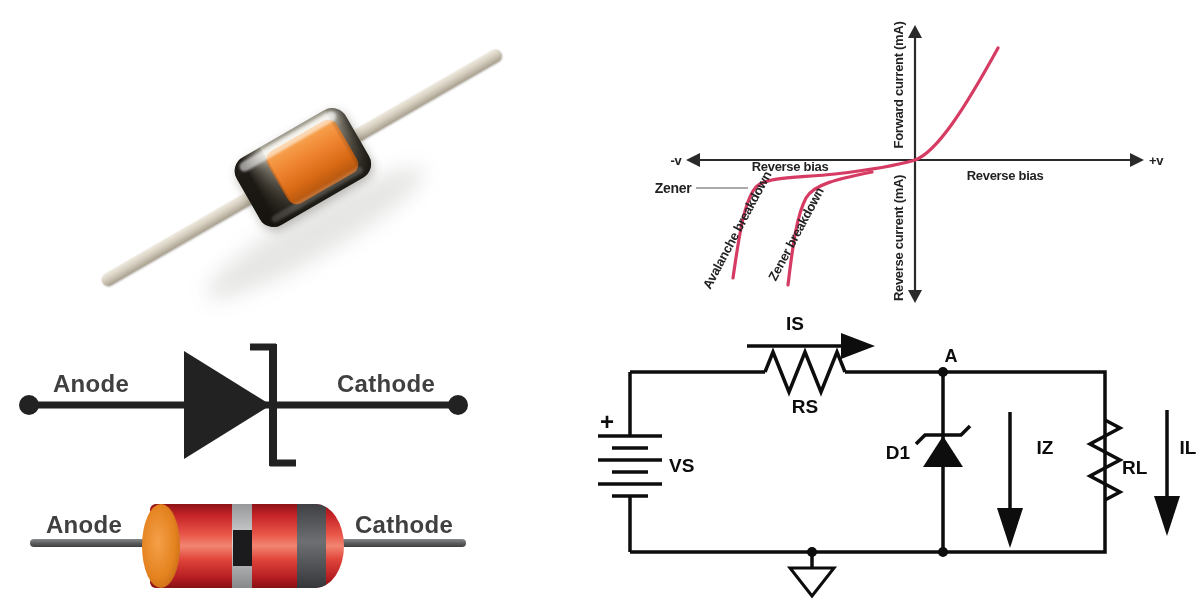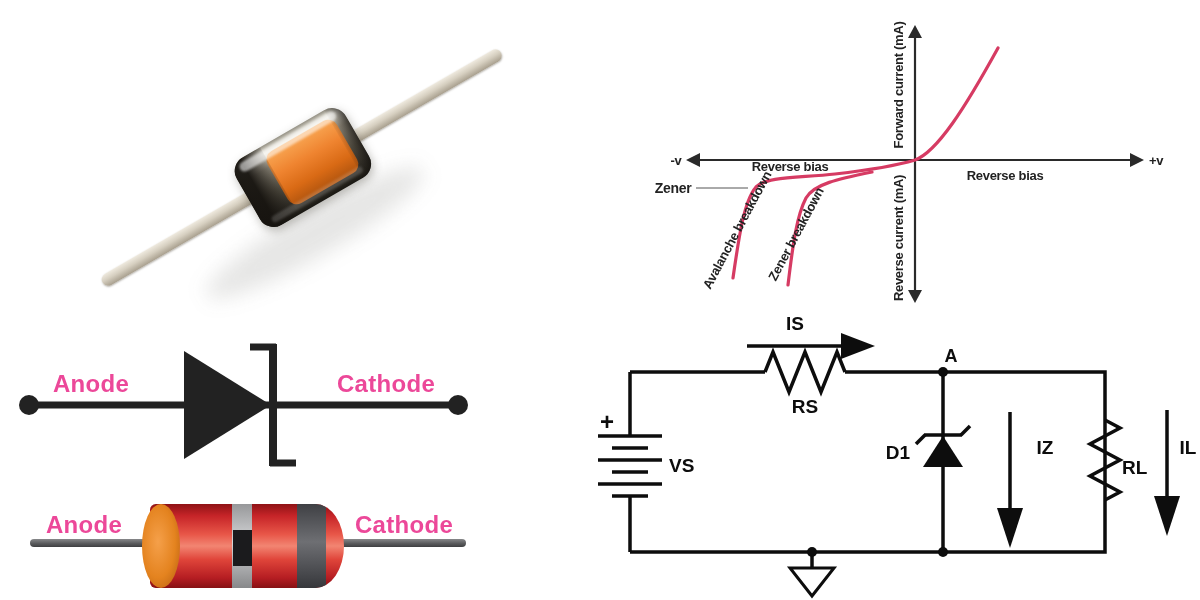--- a/index.html
+++ b/index.html
@@ -6,21 +6,21 @@
   .canvas{position:relative;width:1200px;height:600px;background:#ffffff;overflow:hidden;
           font-family:"Liberation Sans",sans-serif;}
   .panel{position:absolute;}
 
   
   .lbl{position:absolute;transform:translate(-50%,-50%);font-weight:bold;color:#1c1c1c;
        white-space:nowrap;line-height:1;}
   .chart-lbl{font-size:13px;letter-spacing:-0.3px;color:#222;}
   .rot90{transform:translate(-50%,-50%) rotate(-90deg);}
   .rot62{transform:translate(-50%,-50%) rotate(-62deg);}
-  .big-lbl{font-size:24px;color:#ec4899;letter-spacing:0.3px;}
+  .big-lbl{font-size:24px;color:#404040;letter-spacing:0.3px;}
 
   
   .photo-wrap{position:absolute;left:32px;top:103px;width:460px;height:120px;
               transform:rotate(-30deg);}
   .lead{position:absolute;top:53px;height:13px;border-radius:7px;
         background:linear-gradient(180deg,#efeadf 0%,#d6cfc0 45%,#a89f8e 100%);
         box-shadow:0 1px 2px rgba(90,85,70,.45);}
   .lead.left{left:0;width:182px;}
   .lead.right{left:280px;width:180px;}
   .glass-body{position:absolute;left:168px;top:21px;width:126px;height:78px;border-radius:16px;

